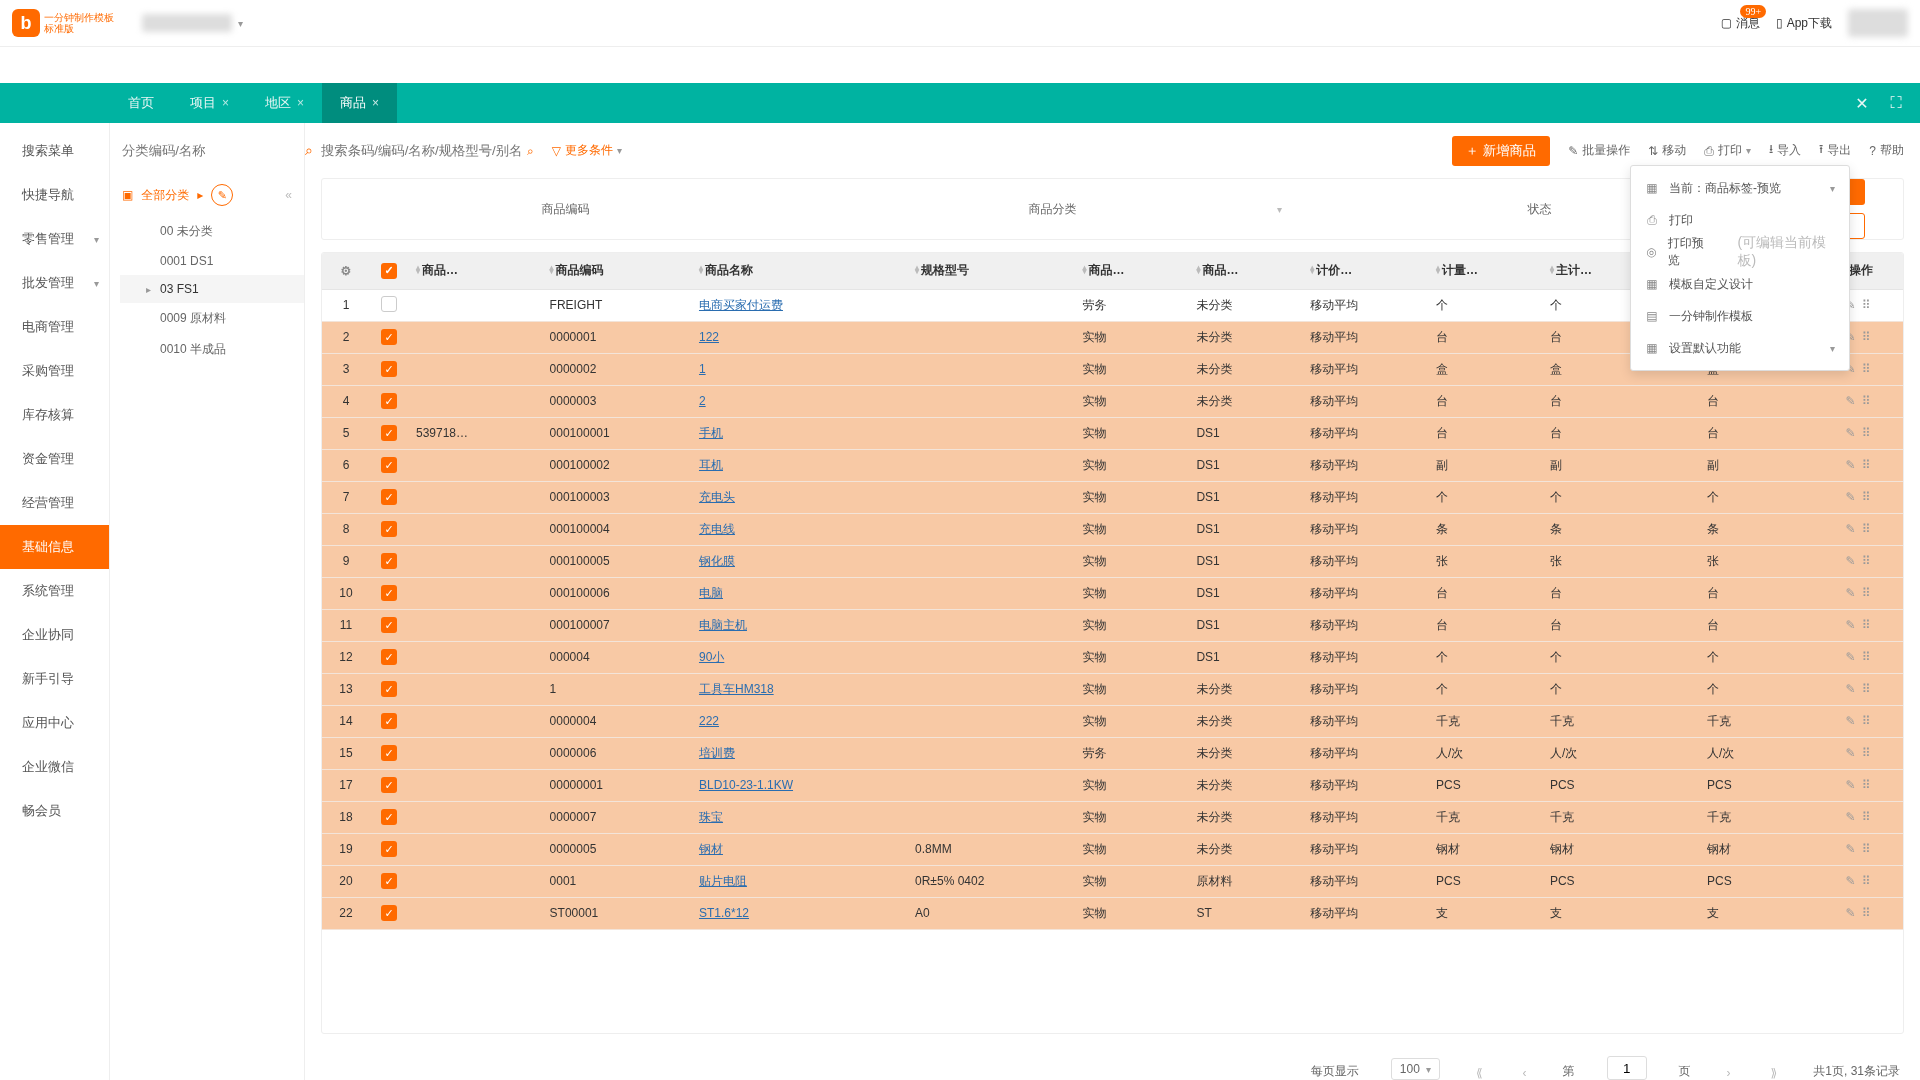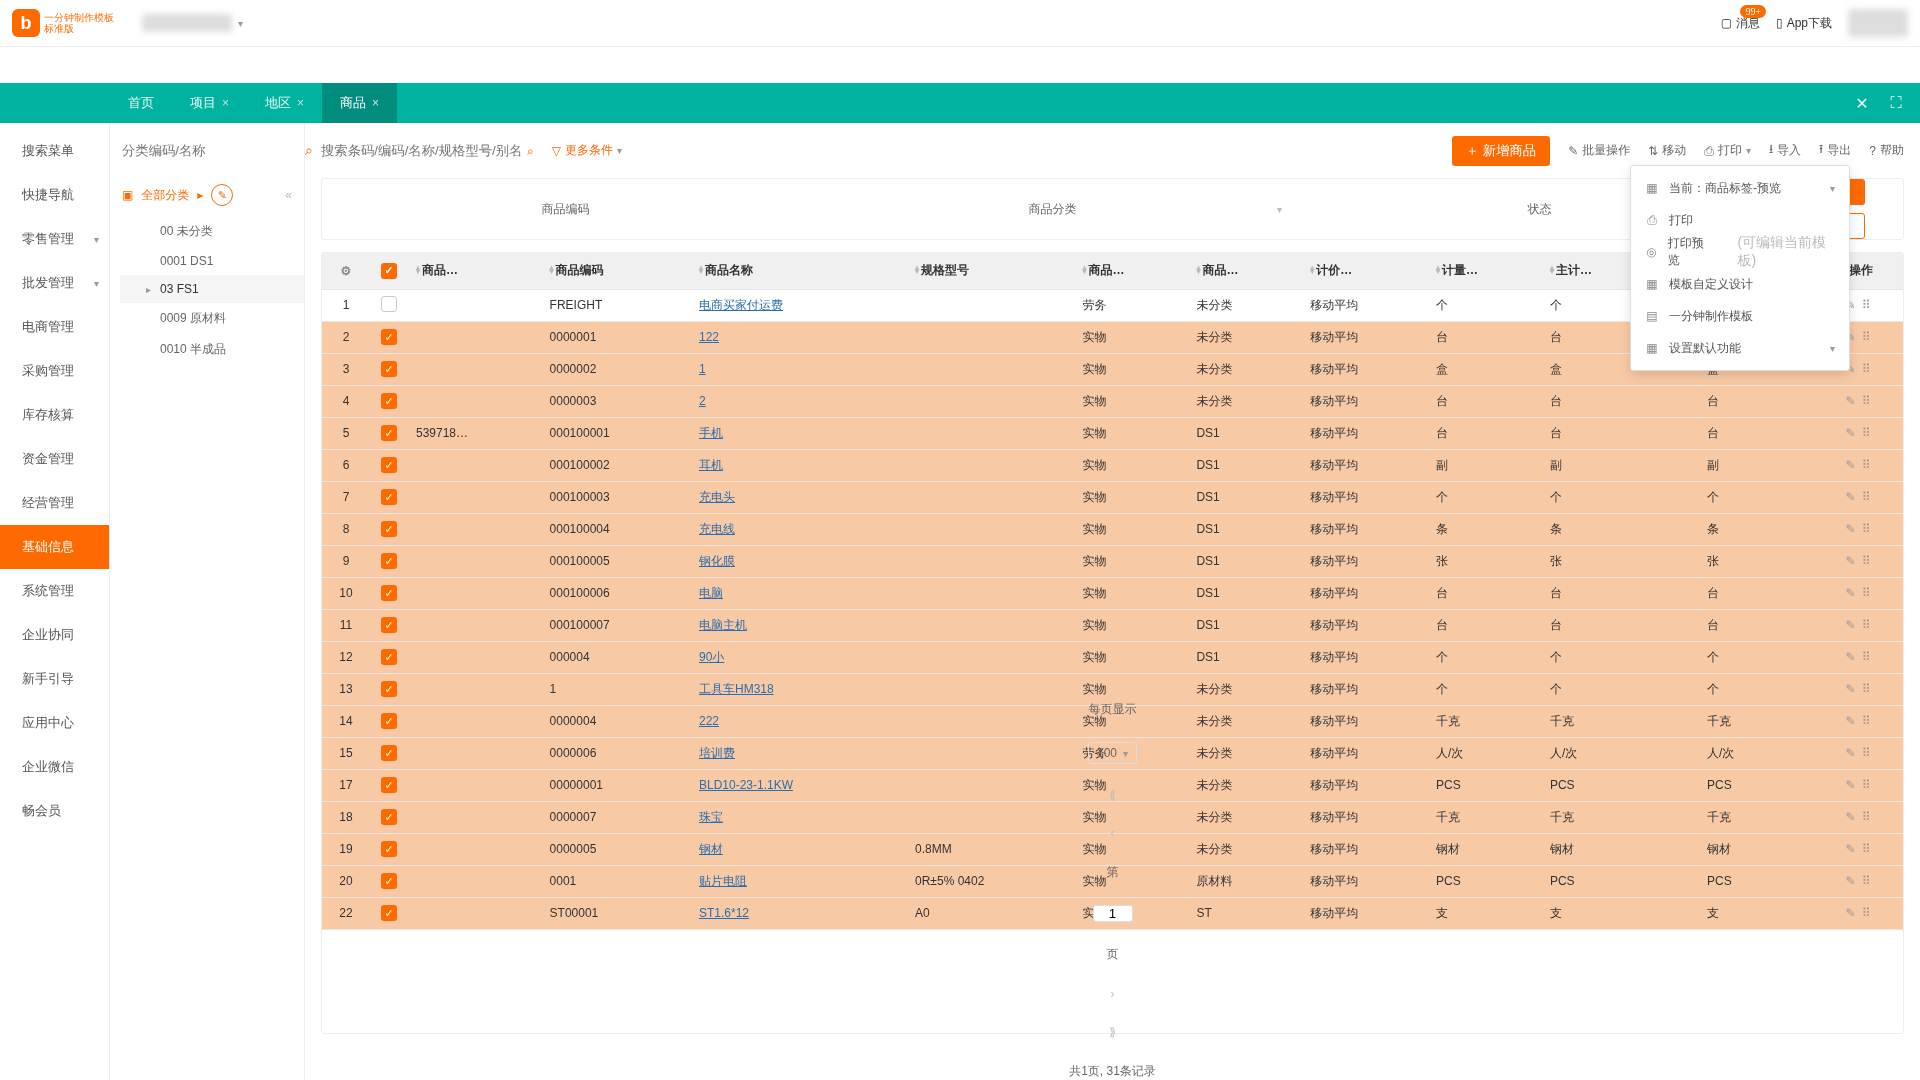--- a/index.html
+++ b/index.html
@@ -65,21 +65,21 @@
 tbody tr.sel { background:#f8c9a5; }
 tbody tr:not(.sel) { background:#fff; }
 .chk { width:16px; height:16px; border-radius:3px; display:inline-flex; align-items:center; justify-content:center; font-size:11px; }
 .chk.on { background:#ff6a00; color:#fff; }
 .chk.off { border:1px solid #ccc; background:#fff; }
 .lnk { color:#2a6db0; text-decoration:underline; cursor:pointer; }
 .row-act { color:#999; cursor:pointer; margin:0 3px; }
 .col-idx { width:48px; text-align:center; }
 .col-chk { width:38px; text-align:center; }
 .gear { text-align:center; color:#888; }
-.pager { height:46px; display:flex; align-items:center; justify-content:flex-end; gap:24px; padding:0 20px; color:#666;flex-direction:column; }
+.pager { height:46px; display:flex; align-items:flex-end; justify-content:flex-end; gap:32px; padding:0 20px; color:#666; }
 .pager .sel { border:1px solid #ddd; padding:3px 8px; border-radius:3px; display:flex; align-items:center; gap:6px; }
 .pager input { width:40px; border:1px solid #ddd; height:24px; text-align:center; border-radius:3px; }
 .pager .nav { color:#bbb; cursor:pointer; padding:0 4px; }
 .dropdown { position:absolute; top:42px; right:70px; width:220px; background:#fff; border:1px solid #ddd; box-shadow:0 4px 12px rgba(0,0,0,.12); border-radius:3px; z-index:50; padding:6px 0; }
 .dd-item { height:32px; display:flex; align-items:center; padding:0 14px; gap:10px; color:#555; cursor:pointer; }
 .dd-item .hint { color:#bbb; font-size:14px; margin-left:16px; }
 .dd-item .dd-arw { margin-left:auto; color:#999; font-size:10px; }
 .dd-ico { width:14px; text-align:center; color:#888; }
 .col-ops { width:90px; text-align:center; }
 </style>

